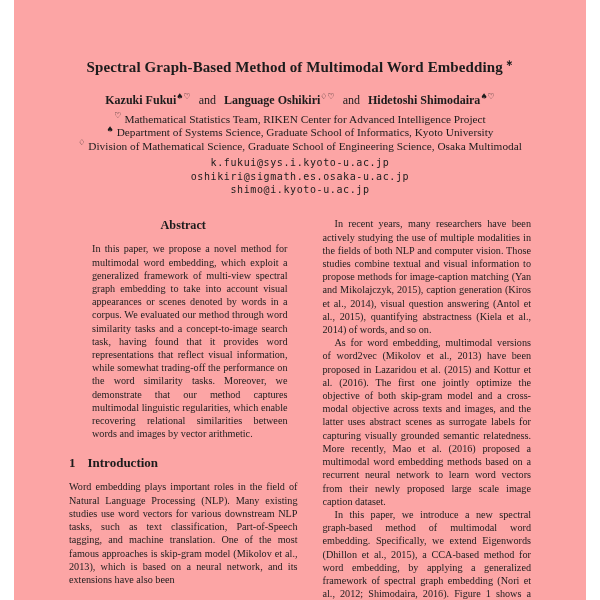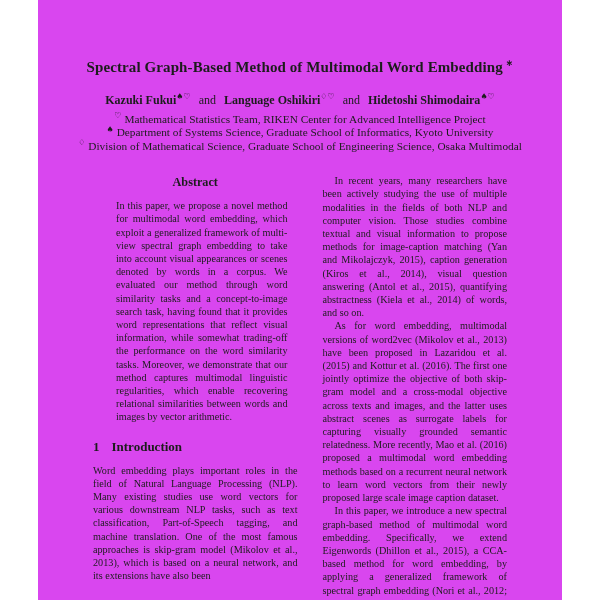--- a/index.html
+++ b/index.html
@@ -1,21 +1,21 @@
 <!DOCTYPE html>
 <html><head>
 <meta charset="utf-8">
 <style>
   * { box-sizing: border-box; margin: 0; padding: 0; }
   html, body { background: #ffffff; }
   .page {
     position: relative;
-    width: 524px;
+    width: 572px;
     height: 600px;
-    background: #d946ef;
+    background: #fca5a5;
     color: #1c1c1c;
     font-family: "Liberation Serif", serif;
     overflow: hidden;
     margin: 0 auto;
   }
   .header { text-align: center; padding-top: 58px; }
   .title {
     font-size: 15px;
     font-weight: bold;
     letter-spacing: 0.1px;
@@ -95,20 +95,25 @@
       <span class="author-sep">and</span>
       <span><span class="author-name">Hidetoshi Shimodaira</span><span class="marks">♠♡</span></span>
     </div>
 
     <div>
       <div class="affil-line"><span class="affil-sym">♡</span><span>Mathematical Statistics Team, RIKEN Center for Advanced Intelligence Project</span></div>
       <div class="affil-line"><span class="affil-sym">♠</span><span>Department of Systems Science, Graduate School of Informatics, Kyoto University</span></div>
       <div class="affil-line"><span class="affil-sym">♢</span><span>Division of Mathematical Science, Graduate School of Engineering Science, Osaka Multimodal</span></div>
     </div>
 
+    <div class="emails">
+      <div>k.fukui@sys.i.kyoto-u.ac.jp</div>
+      <div>oshikiri@sigmath.es.osaka-u.ac.jp</div>
+      <div>shimo@i.kyoto-u.ac.jp</div>
+    </div>
 
   </div>
 
   <div class="cols">
 
     <div class="col">
       <div class="abs-head">Abstract</div>
       <p class="abs-body">In this paper, we propose a novel method for multimodal word embedding, which exploit a generalized framework of multi-view spectral graph embedding to take into account visual appearances or scenes denoted by words in a corpus. We evaluated our method through word similarity tasks and a concept-to-image search task, having found that it provides word representations that reflect visual information, while somewhat trading-off the performance on the word similarity tasks. Moreover, we demonstrate that our method captures multimodal linguistic regularities, which enable recovering relational similarities between words and images by vector arithmetic.</p>
       <div class="sec-head">
         <span class="sec-num">1</span><span>Introduction</span>

